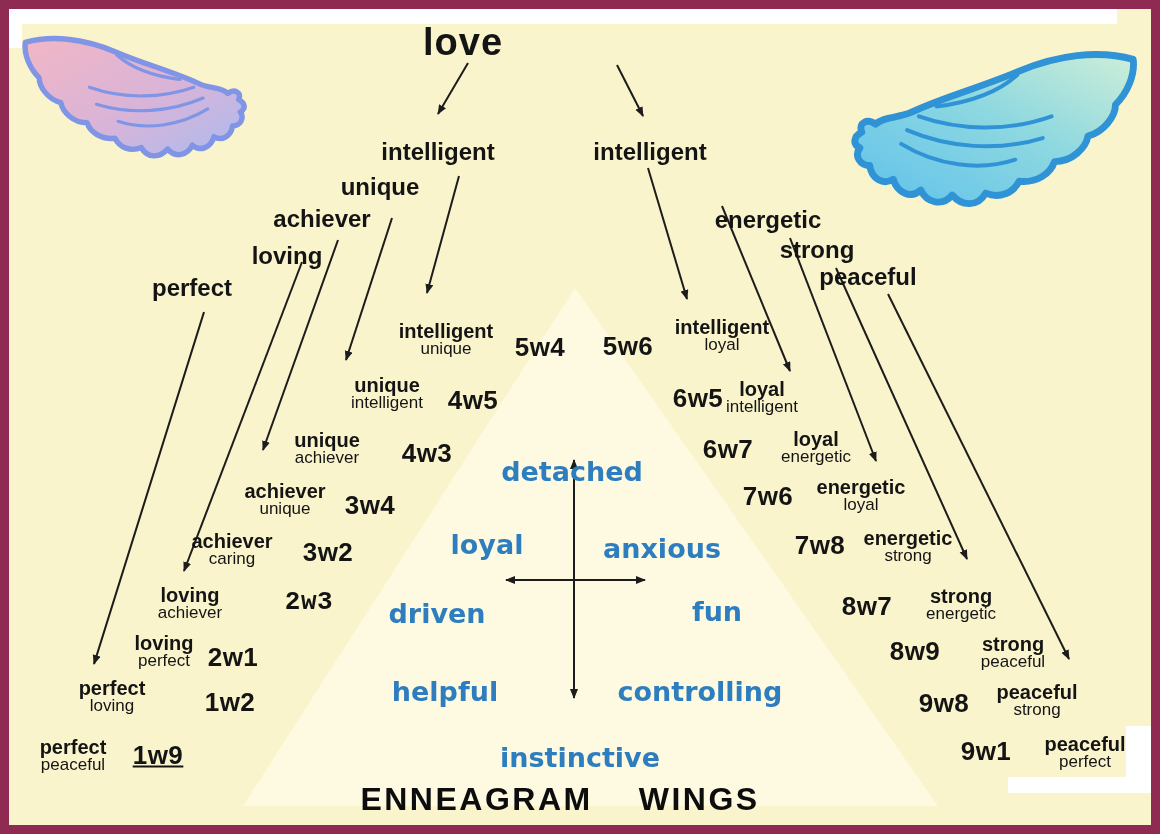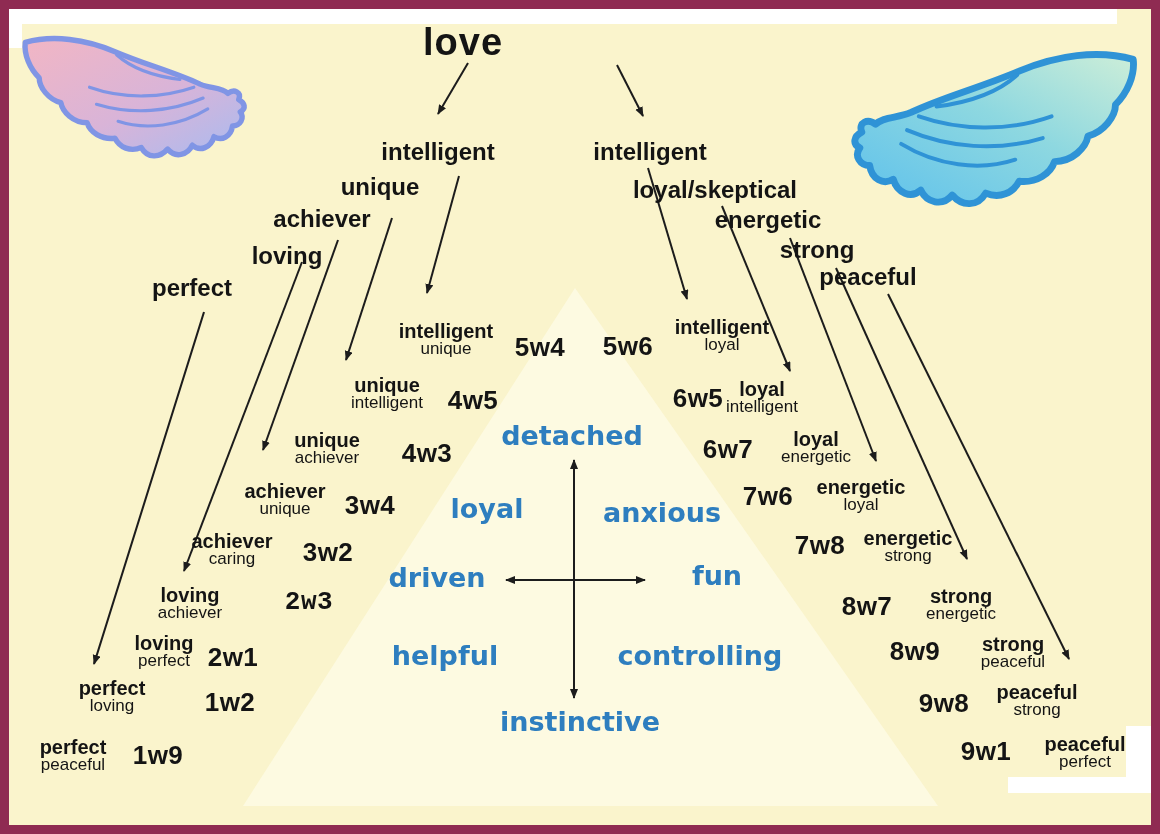--- a/index.html
+++ b/index.html
@@ -19,21 +19,21 @@
   #arrows{position:absolute; left:0; top:0; z-index:4;}
   .lbl{position:absolute; transform:translate(-50%,-50%); white-space:nowrap; z-index:5; color:var(--ink,#141414);}
   .src{font-size:38px; font-weight:bold; letter-spacing:1px;}
   .cascade{font-size:24px; font-weight:bold;}
   .pair{text-align:center; line-height:.95; z-index:5;}
   .pair .l1{display:block; font-size:20px; font-weight:bold;}
   .pair .l2{display:block; font-size:17px; font-weight:normal;}
   .code{font-size:26px; font-weight:bold; letter-spacing:.5px;}
   .trait{
     font-family:"DejaVu Sans", sans-serif;
-    font-size:27px; font-weight:bold; color:var(--blue,#2E7EBF);
+    font-size:27px; font-weight:bold; color:var(--blue,#2E7EBF);margin-top:36px;
   }
   .title-bar{
     position:absolute; left:560px; top:799px; transform:translate(-50%,-50%);
     z-index:6; white-space:nowrap; color:#0d0d0d;
     font-size:32px; font-weight:bold; letter-spacing:2.5px;
   }
   .title-bar .w2{margin-left:46px;}
 </style>
 </head>
 <body>
@@ -103,30 +103,32 @@
       <line x1="204" y1="312" x2="94" y2="664" stroke="#1c1c1c" stroke-width="2" marker-end="url(#ah)"></line>
       <line x1="648" y1="168" x2="687" y2="299" stroke="#1c1c1c" stroke-width="2" marker-end="url(#ah)"></line>
       <line x1="722" y1="206" x2="790" y2="371" stroke="#1c1c1c" stroke-width="2" marker-end="url(#ah)"></line>
       <line x1="790" y1="238" x2="876" y2="461" stroke="#1c1c1c" stroke-width="2" marker-end="url(#ah)"></line>
       <line x1="836" y1="268" x2="967" y2="559" stroke="#1c1c1c" stroke-width="2" marker-end="url(#ah)"></line>
       <line x1="888" y1="294" x2="1069" y2="659" stroke="#1c1c1c" stroke-width="2" marker-end="url(#ah)"></line>
       <line x1="574" y1="460" x2="574" y2="698" stroke="#1c1c1c" stroke-width="2" marker-end="url(#ah)" marker-start="url(#ahs)"></line>
       <line x1="506" y1="580" x2="645" y2="580" stroke="#1c1c1c" stroke-width="2" marker-end="url(#ah)" marker-start="url(#ahs)"></line>
     </svg>
 
+  <div class="title-bar">
+    <span>ENNEAGRAM</span><span class="w2">WINGS</span>
+  </div>
 
   <div class="frame"></div>
 <div class="lbl src" style="left: 463px; top: 42px;">love</div>
     <div class="lbl cascade" style="left: 192px; top: 288px;">perfect</div>
     <div class="lbl cascade" style="left: 287px; top: 256px;">loving</div>
     <div class="lbl cascade" style="left: 322px; top: 219px;">achiever</div>
     <div class="lbl cascade" style="left: 380px; top: 187px;">unique</div>
     <div class="lbl cascade" style="left: 438px; top: 152px;">intelligent</div>
     <div class="lbl cascade" style="left: 650px; top: 152px;">intelligent</div>
-    <div class="lbl cascade" style="left: 715px; top: 190px;">loyal/skeptical</div>
     <div class="lbl cascade" style="left: 768px; top: 220px;">energetic</div>
     <div class="lbl cascade" style="left: 817px; top: 250px;">strong</div>
     <div class="lbl cascade" style="left: 868px; top: 277px;">peaceful</div>
     <div class="lbl trait" style="left: 572px; top: 435px;">detached</div>
     <div class="lbl trait" style="left: 487px; top: 508px;">loyal</div>
     <div class="lbl trait" style="left: 662px; top: 512px;">anxious</div>
     <div class="lbl trait" style="left: 437px; top: 577px;">driven</div>
     <div class="lbl trait" style="left: 717px; top: 575px;">fun</div>
     <div class="lbl trait" style="left: 445px; top: 655px;">helpful</div>
     <div class="lbl trait" style="left: 580px; top: 721px;">instinctive</div>
@@ -168,21 +170,21 @@
     <div class="lbl code" style="left: 233px; top: 657px;">2w1</div>
     <div class="lbl pair" style="left: 112px; top: 697px;">
       <span class="l1">perfect</span>
       <span class="l2">loving</span>
     </div>
     <div class="lbl code" style="left: 186px; top: 702px; margin-left: 44px;">1w2</div>
     <div class="lbl pair" style="left: 73px; top: 756px;">
       <span class="l1">perfect</span>
       <span class="l2">peaceful</span>
     </div>
-    <div class="lbl code" style="left: 158px; top: 755px;">1w9</div>
+    <div class="lbl code" style="left: 158px; top: 755px; text-decoration: underline;">1w9</div>
     <div class="lbl pair" style="left: 722px; top: 336px;">
       <span class="l1">intelligent</span>
       <span class="l2">loyal</span>
     </div>
     <div class="lbl code" style="left: 628px; top: 346px;">5w6</div>
     <div class="lbl pair" style="left: 762px; top: 398px;">
       <span class="l1">loyal</span>
       <span class="l2">intelligent</span>
     </div>
     <div class="lbl code" style="left: 698px; top: 398px;">6w5</div>

